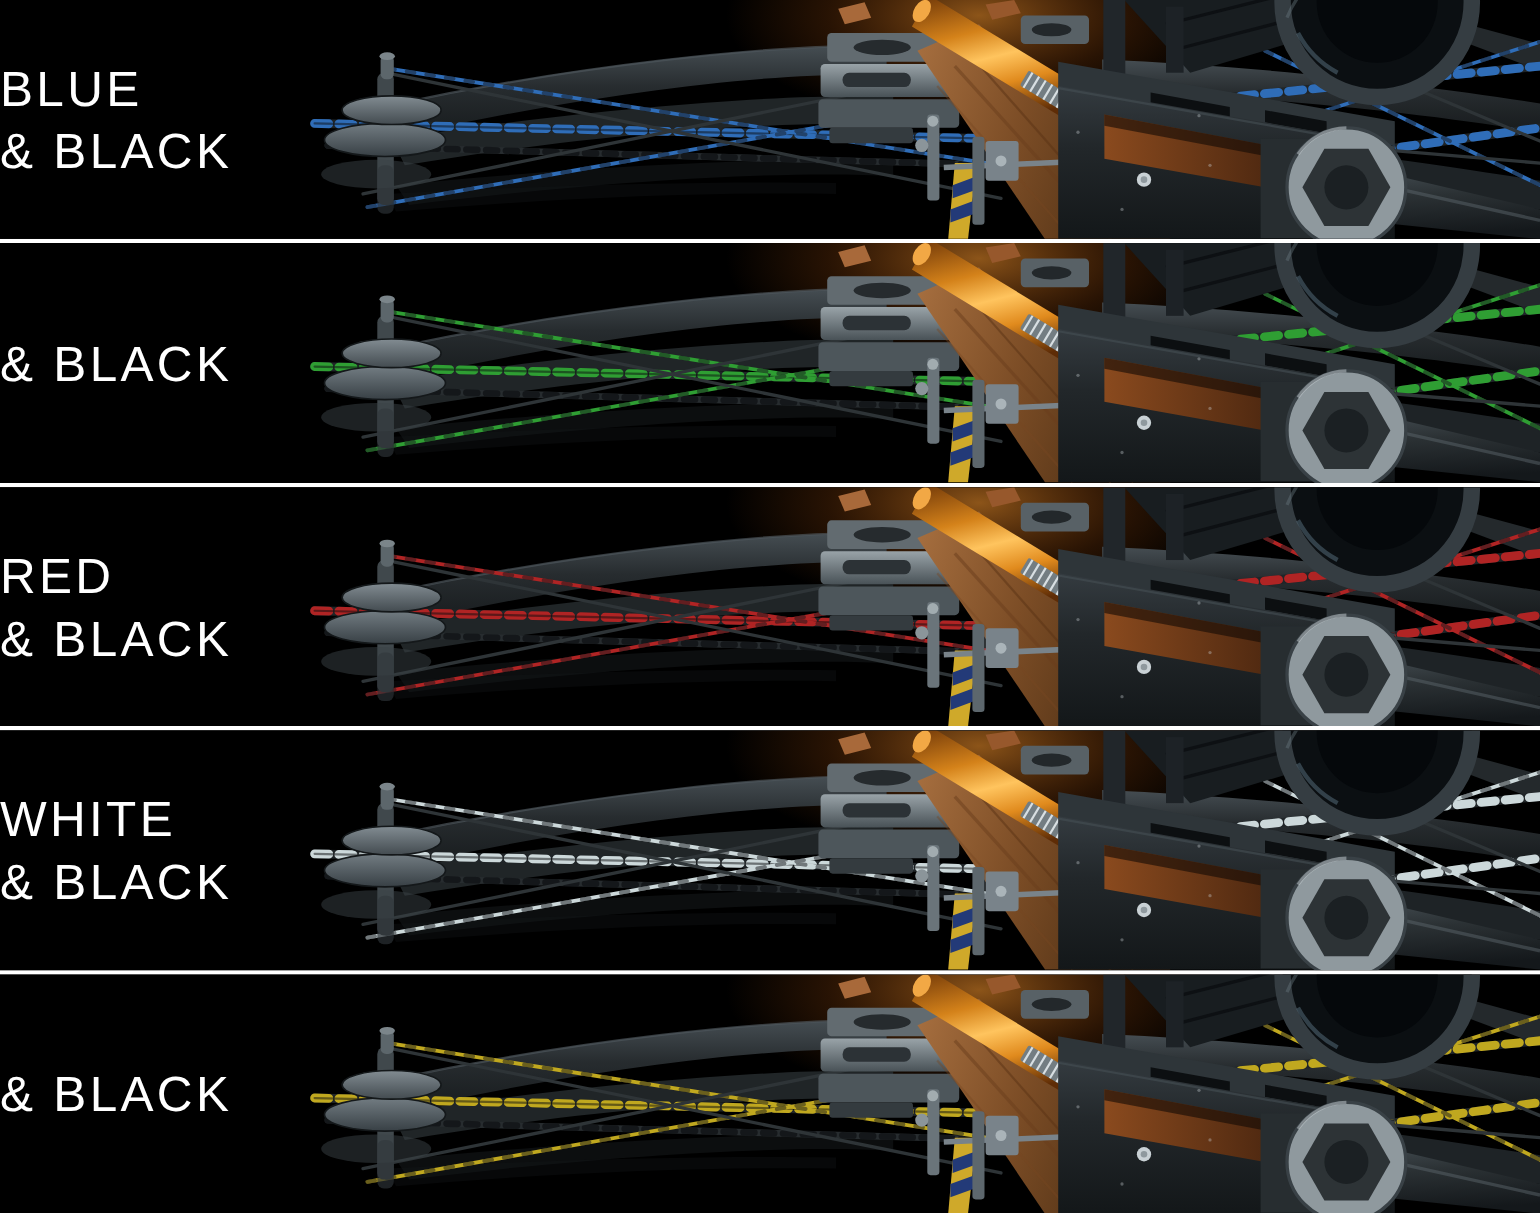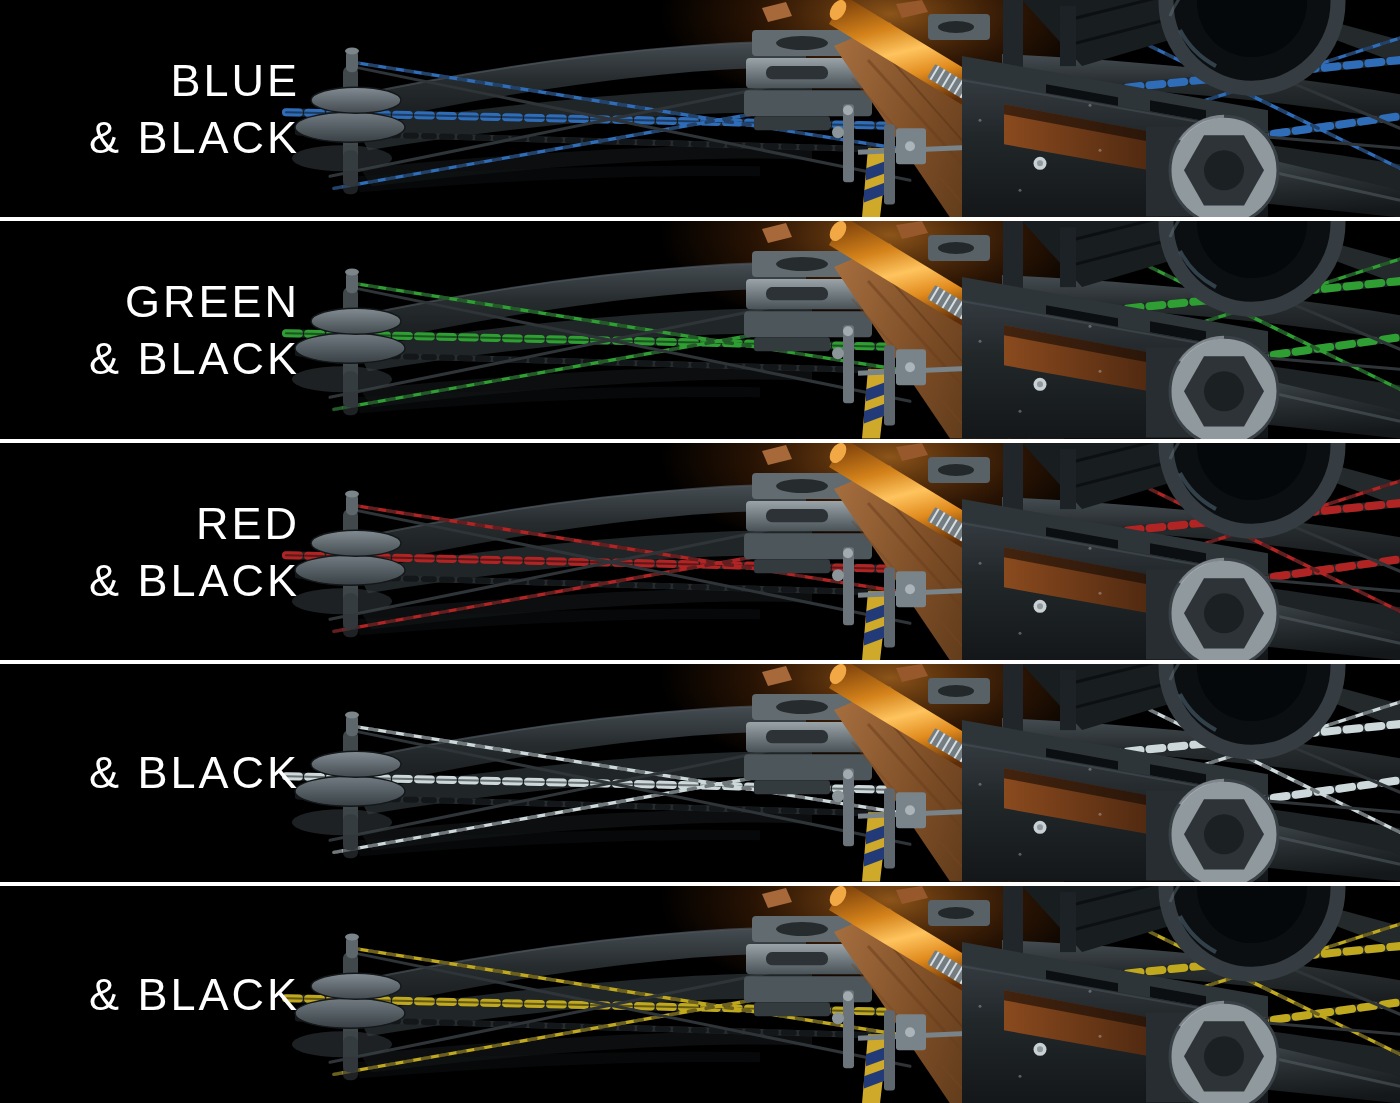--- a/index.html
+++ b/index.html
@@ -15,21 +15,21 @@
     background:var(--bg);
     display:flex;flex-direction:column;
     font-family:"Liberation Sans", sans-serif;
     overflow:hidden;
   }
   .band{flex:1 1 auto;position:relative;overflow:hidden;background:var(--bg);}
   .divider{flex:0 0 4px;background:var(--divider);}
   .scene{position:absolute;inset:0;width:100%;height:100%;display:block;--string:#888;}
   .label{
     position:absolute;left:0;top:0;bottom:0;width:300px;
-    display:flex;flex-direction:column;justify-content:center;align-items:flex-end;
+    display:flex;flex-direction:column;justify-content:center;align-items:flex-start;
     gap:12px;color:var(--label);z-index:2;pointer-events:none;
   }
   .label .l1,.label .l2{
     font-size:45px;line-height:1;letter-spacing:3px;white-space:nowrap;
   }
   .defs-holder{position:absolute;width:0;height:0;overflow:hidden;}
 </style>
 </head>
 <body>
 
@@ -245,21 +245,20 @@
       <span class="l2">&amp; BLACK</span>
     </div>
   </section>
   <div class="divider"></div>
 
   <section class="band">
     <svg class="scene" viewBox="0 0 1400 217" preserveAspectRatio="none" style="--string: #2f9e33;">
         <use href="#crossbow-art"></use>
       </svg>
     <div class="label">
-      <span class="l1">GREEN</span>
       <span class="l2">&amp; BLACK</span>
     </div>
   </section>
   <div class="divider"></div>
 
   <section class="band">
     <svg class="scene" viewBox="0 0 1400 217" preserveAspectRatio="none" style="--string: #b02424;">
         <use href="#crossbow-art"></use>
       </svg>
     <div class="label">
@@ -267,20 +266,21 @@
       <span class="l2">&amp; BLACK</span>
     </div>
   </section>
   <div class="divider"></div>
 
   <section class="band">
     <svg class="scene" viewBox="0 0 1400 217" preserveAspectRatio="none" style="--string: #ccd8da;">
         <use href="#crossbow-art"></use>
       </svg>
     <div class="label">
+      <span class="l1">WHITE</span>
       <span class="l2">&amp; BLACK</span>
     </div>
   </section>
   <div class="divider"></div>
 
   <section class="band">
     <svg class="scene" viewBox="0 0 1400 217" preserveAspectRatio="none" style="--string: #c0a81f;">
         <use href="#crossbow-art"></use>
       </svg>
     <div class="label">

